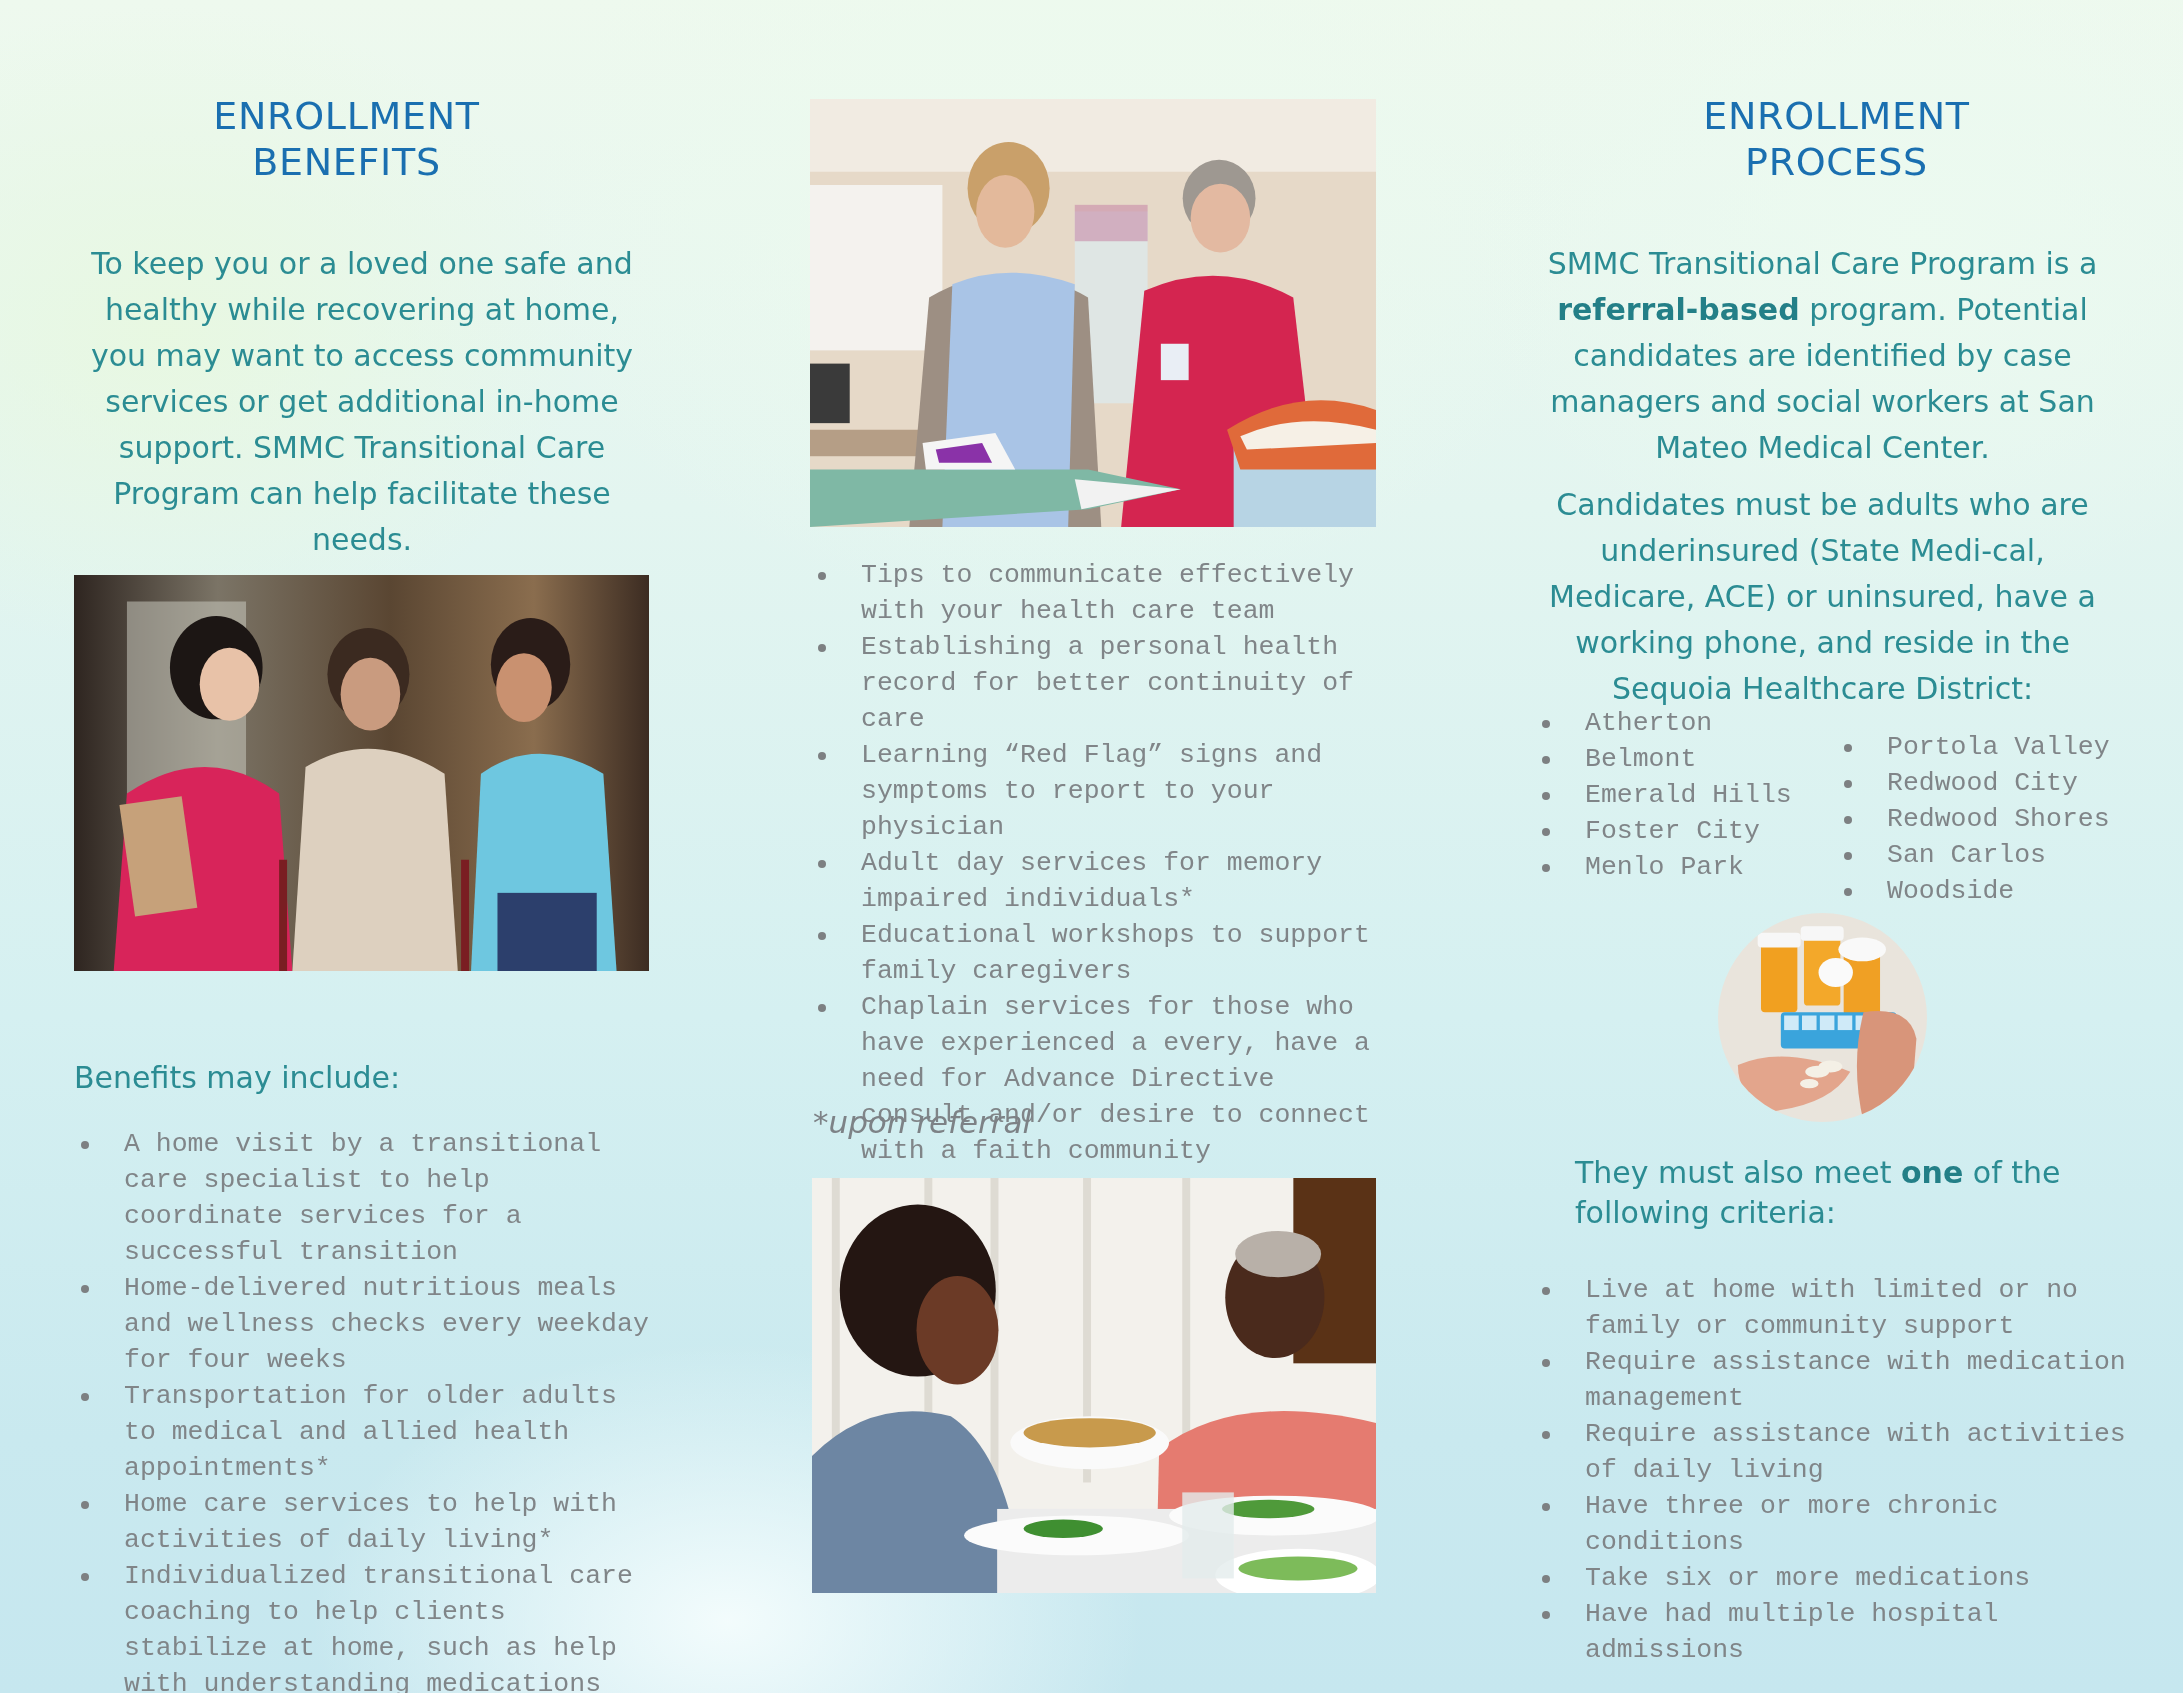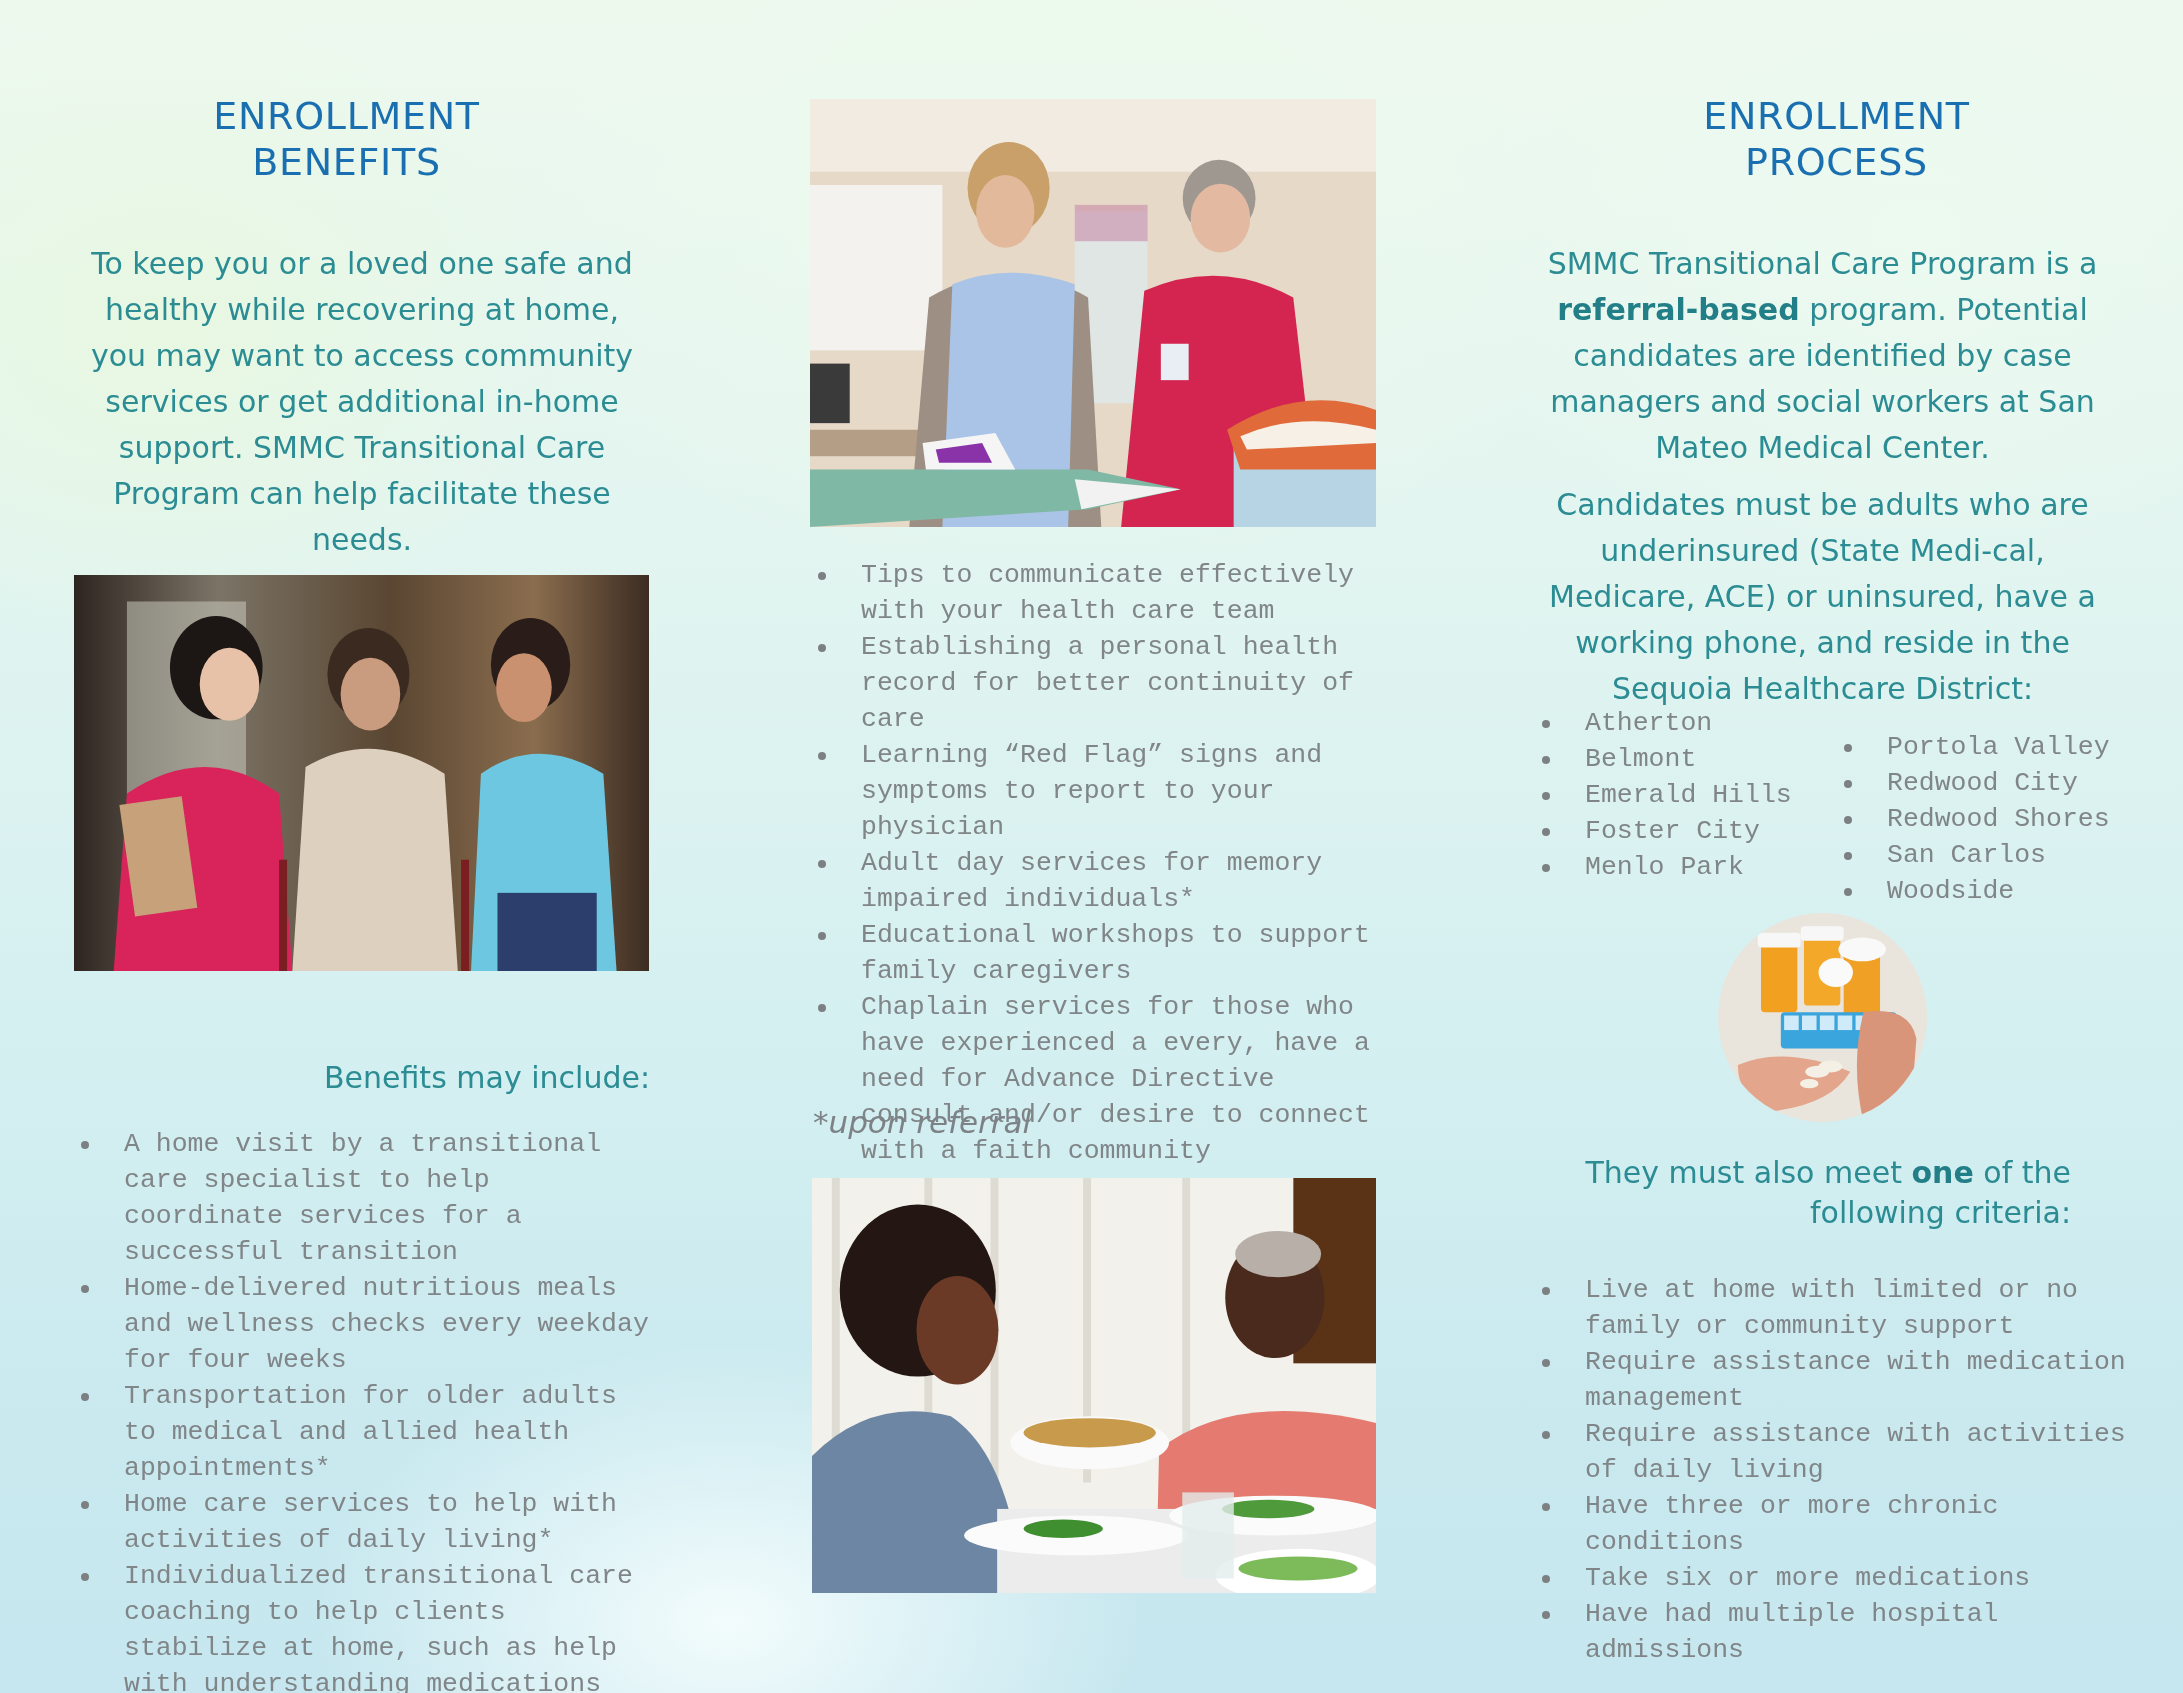--- a/index.html
+++ b/index.html
@@ -15,21 +15,21 @@
   }
   .abs { position:absolute; }
   .heading {
     color:#1a6fb0; font-size:38px; line-height:46px; text-align:center;
     letter-spacing:0.7px; font-family:"DejaVu Sans", sans-serif;
   }
   .intro {
     color:#2b8c93; font-size:30px; line-height:46px; text-align:center;
   }
   .subhead {
-    color:#2b8c93; font-size:30px; line-height:40px; text-align:right;
+    color:#2b8c93; font-size:30px; line-height:40px; text-align:left;
   }
   .subhead b, .intro b { font-weight:bold; color:#237f87; }
   ul.bl { list-style:none; margin:0; padding:0; }
   ul.bl li {
     position:relative; color:#808588; font-size:26.5px; line-height:36px;
     padding-left:50px; font-family:Liberation Mono, monospace; font-weight:normal;
   }
   ul.bl li .dot {
     position:absolute; left:6.6px; top:14.6px; width:8.6px; height:8.6px;
     border-radius:50%; background:#7d8082;

